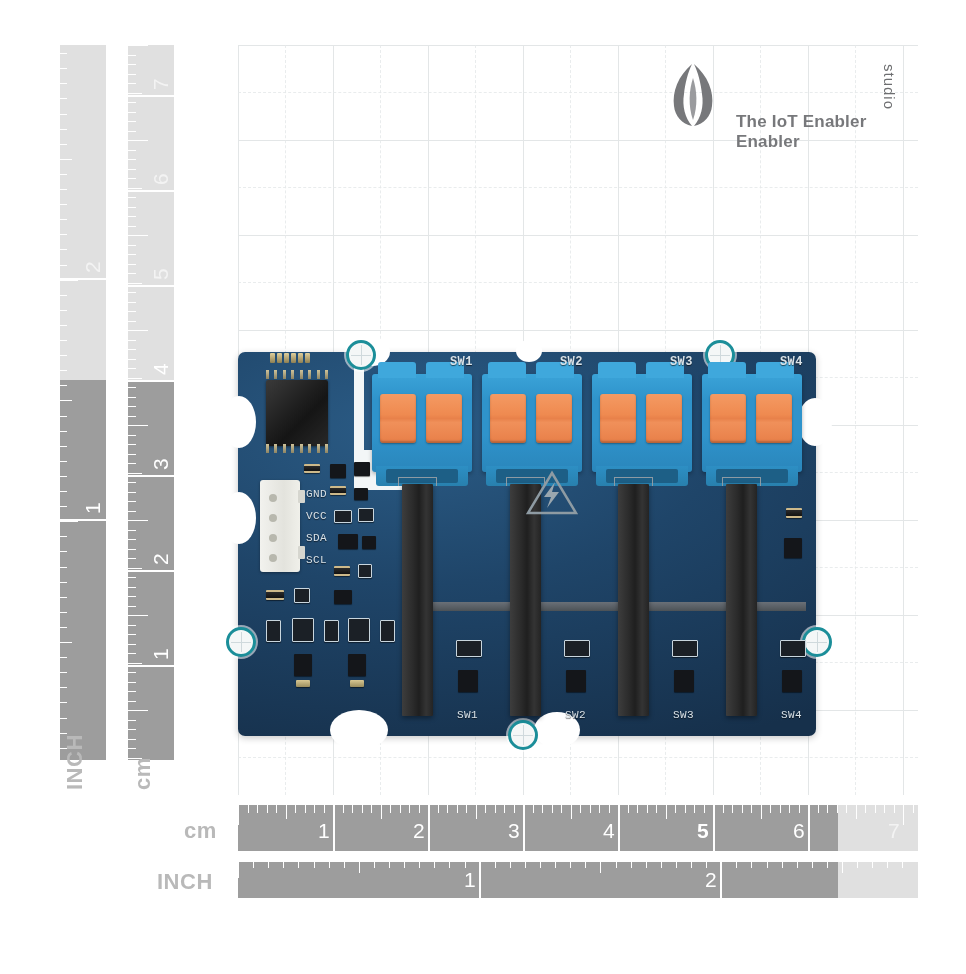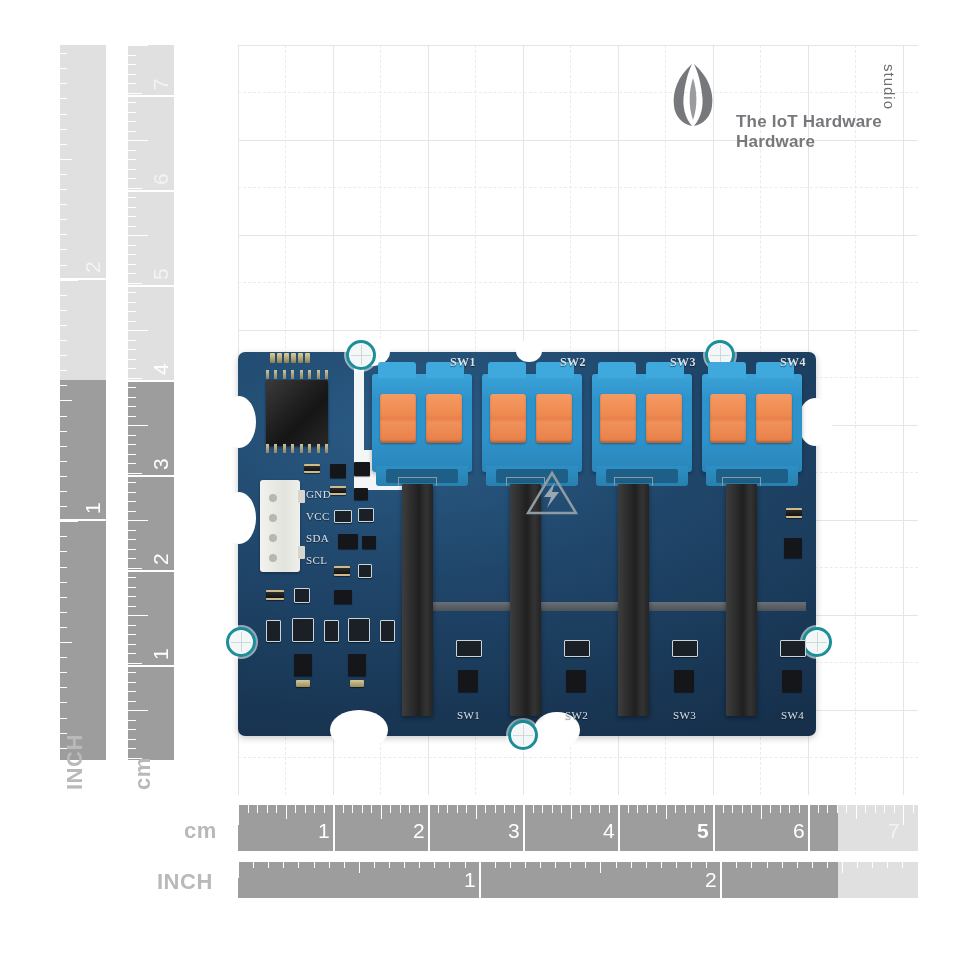--- a/index.html
+++ b/index.html
@@ -248,21 +248,21 @@
   }
   #grove .wing {
     position: absolute; right: -5px; width: 7px; height: 13px;
     background: #d6d6cf; border-radius: 1px;
   }
 
   .silk {
     position: absolute;
     color: #d9e2e8;
     font-size: 11px;
-    font-family: Liberation Serif, serif;
+    font-family: Liberation Mono, monospace;
     letter-spacing: .4px;
     text-shadow: 0 1px 1px rgba(0,0,0,.6);
     white-space: nowrap;
   }
   .silk.big { font-size: 12px; font-weight: bold; }
 
   
   #chip {
     position: absolute;
     left: 28px; top: 28px;
@@ -346,21 +346,21 @@
     <div class="dash-h" style="top:712px"></div>
   </div>
 
   <div id="logo">
     <svg id="logo-mark" width="62" height="66" viewBox="0 0 62 66">
       <path d="M30 2 C16 14 10 30 12 44 C13 54 20 62 30 64 C23 56 20 44 22 32 C23 22 26 10 30 2 Z" fill="#77787b"></path>
       <path d="M32 2 C46 14 52 30 50 44 C49 54 42 62 32 64 C39 56 42 44 40 32 C39 22 36 10 32 2 Z" fill="#77787b"></path>
       <path d="M31 16 C27 28 26 44 31 58 C36 44 35 28 31 16 Z" fill="#9a9b9e"></path>
     </svg>
     <div id="logo-studio">studio</div>
-    <div id="logo-tag">The IoT Hardware Hardware</div>
+    <div id="logo-tag">The IoT Enabler Enabler</div>
   </div>
 
   <div class="ruler-band light" style="left:128px; top:45px; width:46px; height:335px;"></div>
   <div class="ruler-band" style="left:128px; top:380px; width:46px; height:380px;"></div>
 
   <div class="seg-div" style="left:128px; top:95px;  width:46px; height:2px;"></div>
   <div class="seg-div" style="left:128px; top:190px; width:46px; height:2px;"></div>
   <div class="seg-div" style="left:128px; top:285px; width:46px; height:2px;"></div>
   <div class="seg-div" style="left:128px; top:380px; width:46px; height:2px;"></div>
   <div class="seg-div" style="left:128px; top:475px; width:46px; height:2px;"></div>

